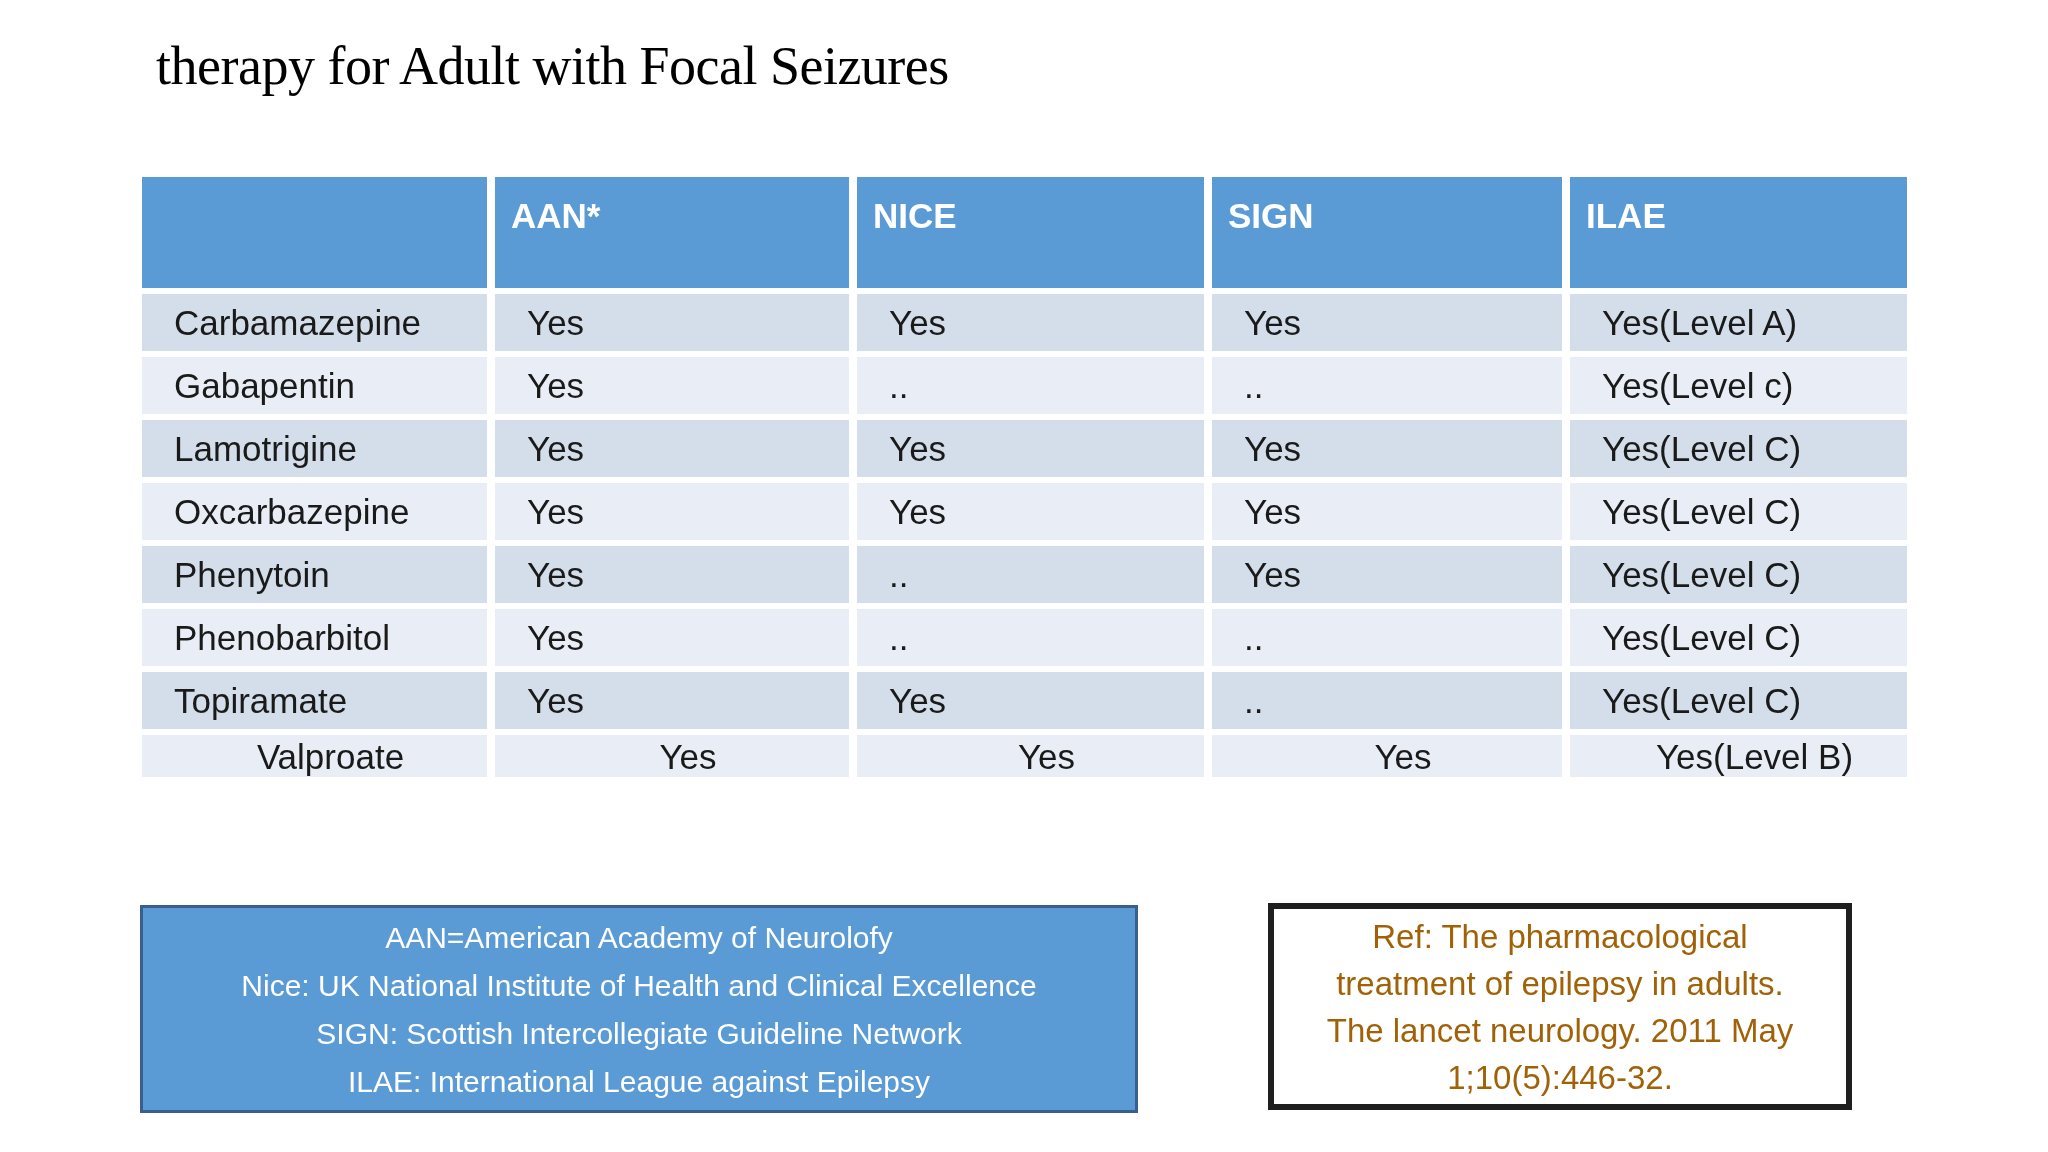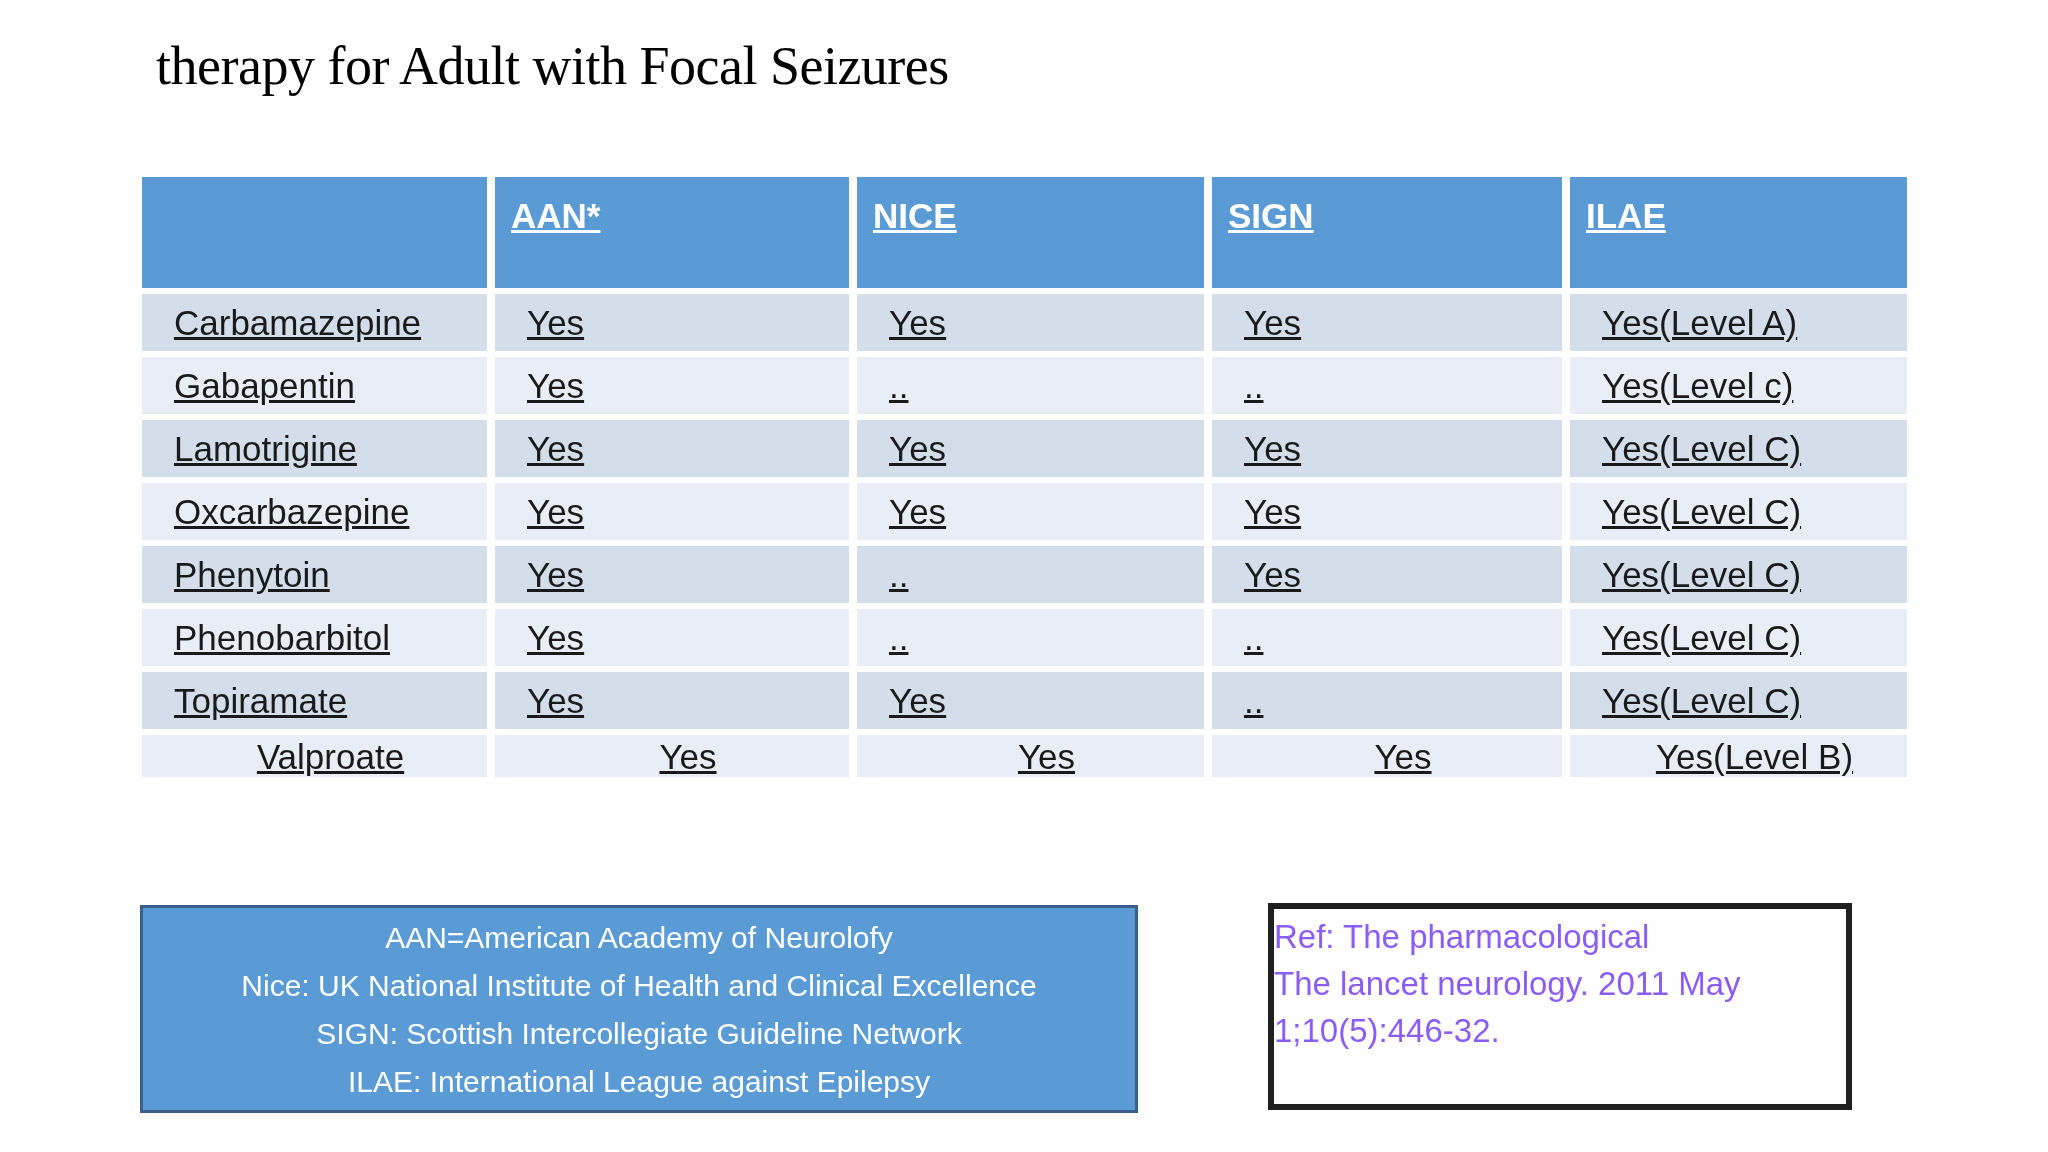--- a/index.html
+++ b/index.html
@@ -42,21 +42,21 @@
     position: absolute;
     left: 142px;
     top: 177px;
     width: 1765px;
     border-collapse: separate;
     border-spacing: 0;
     table-layout: fixed;
     font-size: 35px;
     color: var(--text-dark, #1a1a1a);
   }
-  .gtable th, .gtable td { box-sizing: border-box; text-decoration: underline; }
+  .gtable th, .gtable td { box-sizing: border-box; }
   .gtable th {
     background: var(--header-blue, #5B9BD5);
     color: var(--text-white, #fff);
     font-weight: 700;
     text-align: left;
     vertical-align: top;
     padding: 20px 0 0 16px;
     height: 117px;
     border-bottom: 6px solid #fff;
     line-height: 1.1;
@@ -92,21 +92,22 @@
   }
   .ref-box {
     position: absolute;
     left: 1268px;
     top: 903px;
     width: 584px;
     height: 207px;
     box-sizing: border-box;
     background: #fff;
     border: 6px solid var(--reference-border, #1f1f1f);
-    color: #8b5cf6;
+    color: #a16207;
+    text-align: center;
     font-size: 33px;
     line-height: 47px;
     padding-top: 4px;
   }
 </style>
 </head>
 <body>
 
 <div class="slide">
 
@@ -193,17 +194,18 @@
 
   <div class="legend-box">
     <div>AAN=American Academy of Neurolofy</div>
     <div>Nice: UK National Institute of Health and Clinical Excellence</div>
     <div>SIGN: Scottish Intercollegiate Guideline Network</div>
     <div>ILAE: International League against Epilepsy</div>
   </div>
 
   <div class="ref-box">
     <div>Ref: The pharmacological</div>
+    <div>treatment of epilepsy in adults.</div>
     <div>The lancet neurology. 2011 May</div>
     <div>1;10(5):446-32.</div>
   </div>
 
 </div>
 
 </body></html>

